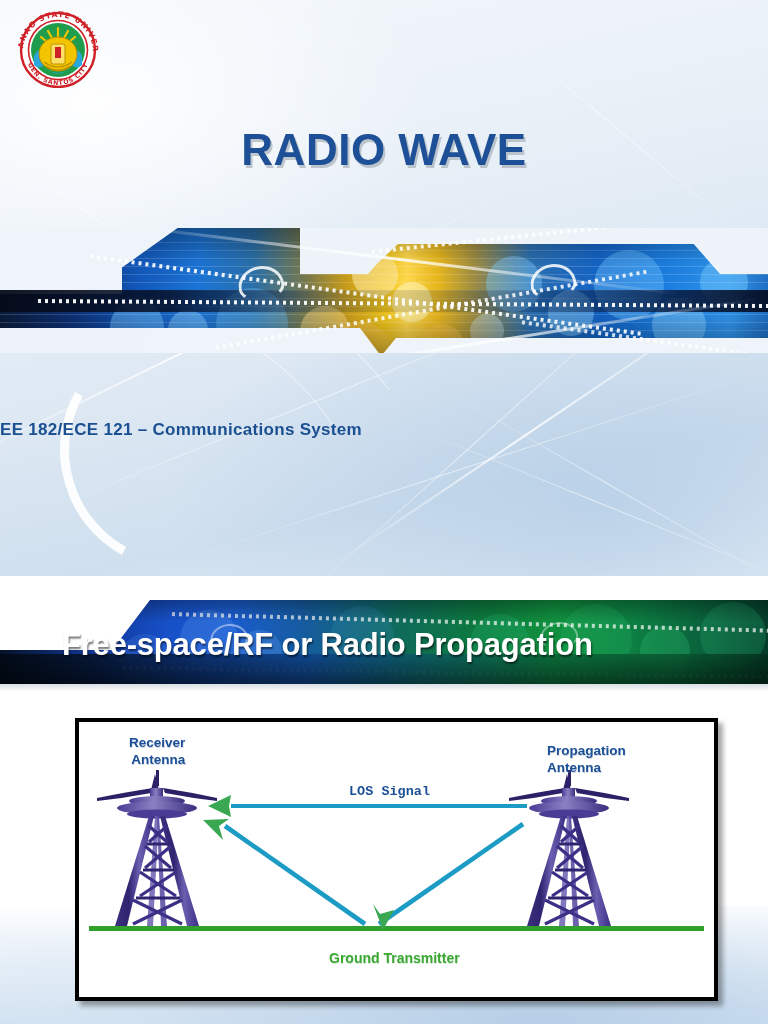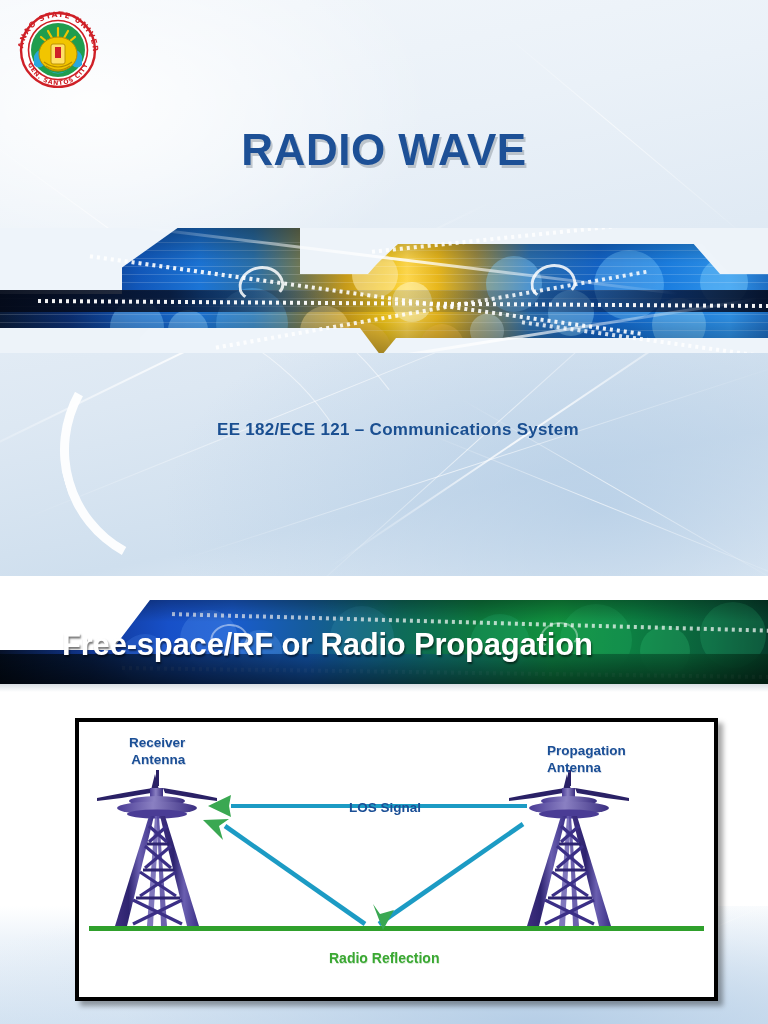--- a/index.html
+++ b/index.html
@@ -71,22 +71,22 @@
   }
   .maskwhite { position:absolute; background:#eef4fa; }
   .dotline { position:absolute; height:4px; transform-origin:left center;
     background-image: radial-gradient(circle, #ffffff 45%, rgba(255,255,255,0) 46%);
     background-size:7px 4px; background-repeat:repeat-x; }
   .swoosh { position:absolute; width:46px; height:34px; border:3px solid rgba(255,255,255,0.85);
     border-radius:50% 50% 40% 40%/60% 60% 40% 40%; border-bottom-color:transparent; }
 
   
   #subtitle {
-    position:absolute; left:0; top:420px; width:768px; text-align:center;
-    font-size:17px; font-weight:bold; color:#1a4f91; letter-spacing:0.3px;padding-left:28px;
+    position:absolute; left:0; top:420px; width:768px; 
+    font-size:17px; font-weight:bold; color:#1a4f91; letter-spacing:0.3px;
   }
 
   
   #slide2 {
     position:absolute; left:0; top:576px; width:768px; height:448px;
     background:#ffffff; overflow:hidden;
   }
   #slide2 .bgbottom {
     position:absolute; left:0; top:330px; width:768px; height:118px;
     background:
@@ -402,19 +402,19 @@
       <div class="dlabel" style="left:50px; top:12px;text-align:right;">
         <span>Receiver</span><br>
         <span>Antenna</span>
       </div>
 
       <div class="dlabel" style="left:468px; top:20px;">
         <span>Propagation</span><br>
         <span>Antenna</span>
       </div>
 
-      <div id="los-label" style="left:270px; top:78px;">LOS Signal</div>
-
-      <div id="ground-label" style="left:250px; top:228px;">Radio Reflection</div>
+      <div id="los-label" style="left:270px; top:62px;font-family:Liberation Mono, monospace;">LOS Signal</div>
+
+      <div id="ground-label" style="left:250px; top:228px;">Ground Transmitter</div>
     </div>
   </div>
 
 </div>
 
 </body></html>

